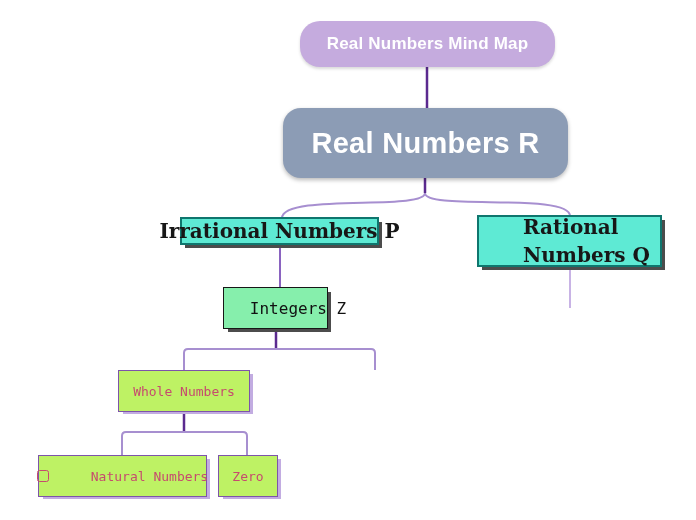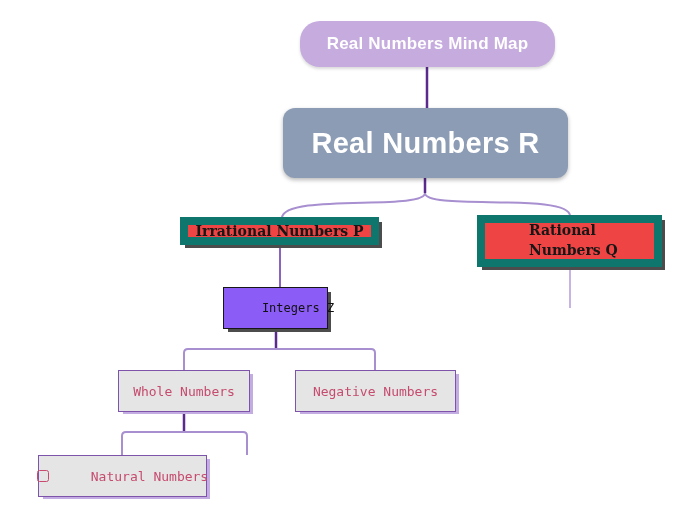--- a/index.html
+++ b/index.html
@@ -26,56 +26,56 @@
     border-radius:20px;
     color:#ffffff;
     font-weight:700;
     font-size:17px;
     box-shadow:0 2px 3px rgba(0,0,0,0.15);
     letter-spacing:.2px;
   }
   
   .root{
     background:#8c9cb5;
-    border-radius:12px;
+    border-radius:18px;
     color:#ffffff;
     font-weight:700;
     font-size:29px;
     box-shadow:0 2px 4px rgba(0,0,0,0.28);
     letter-spacing:.3px;
   }
   
   .tan{
-    background:#ef4444;
-    border:8px solid #0f766e;
+    background:#5eead4;
+    border:2px solid #0f766e;
     box-shadow:4px 4px 0 -1px #4c4c4c;
     color:#171717;
     font-family:"DejaVu Serif","Liberation Serif",serif;
     font-weight:700;
-    font-size:14px;
+    font-size:20px;
   }
   .tan.left{
     justify-content:flex-start;
     text-align:left;
     padding:3px 8px;
     line-height:1.4;
   }
   
   .teal{
-    background:#8b5cf6;
+    background:#86efac;
     border:1.5px solid #171717;
     box-shadow:4px 4px 0 -1px #4c4c4c;
     color:#111111;
     font-family:"DejaVu Sans Mono","Liberation Mono",monospace;
-    font-size:12px;
+    font-size:16px;
     padding-left:45px;
   }
   
   .whitebox{
-    background:#e5e5e5;
+    background:#bef264;
     border:1.5px solid #7d54aa;
     box-shadow:4px 3px 0 -1px #c2ace1;
     color:#c64b6e;
     font-family:"DejaVu Sans Mono","Liberation Mono",monospace;
     font-size:13px;
   }
   .sq-icon{
     display:inline-block;
     width:10px;height:10px;
     border:1.5px solid #c64b6e;
@@ -128,23 +128,23 @@
 
   <div class="node teal" style="left:223px;top:287px;width:105px;height:42px;">
     <span class="label">Integers Z</span>
   </div>
 
 
   <div class="node whitebox" style="left:118px;top:370px;width:132px;height:42px;">
     <span class="label">Whole Numbers</span>
   </div>
 
-  <div class="node whitebox" style="left:295px;top:370px;width:161px;height:42px;">
-    <span class="label">Negative Numbers</span>
-  </div>
 
   <div class="node whitebox" style="left:38px;top:455px;width:169px;height:42px;gap:37px;">
     <span class="sq-icon"></span>
     <span class="label">Natural Numbers</span>
   </div>
 
+  <div class="node whitebox" style="left:218px;top:455px;width:60px;height:42px;">
+    <span class="label">Zero</span>
+  </div>
 
 </div>
 
 </body></html>

